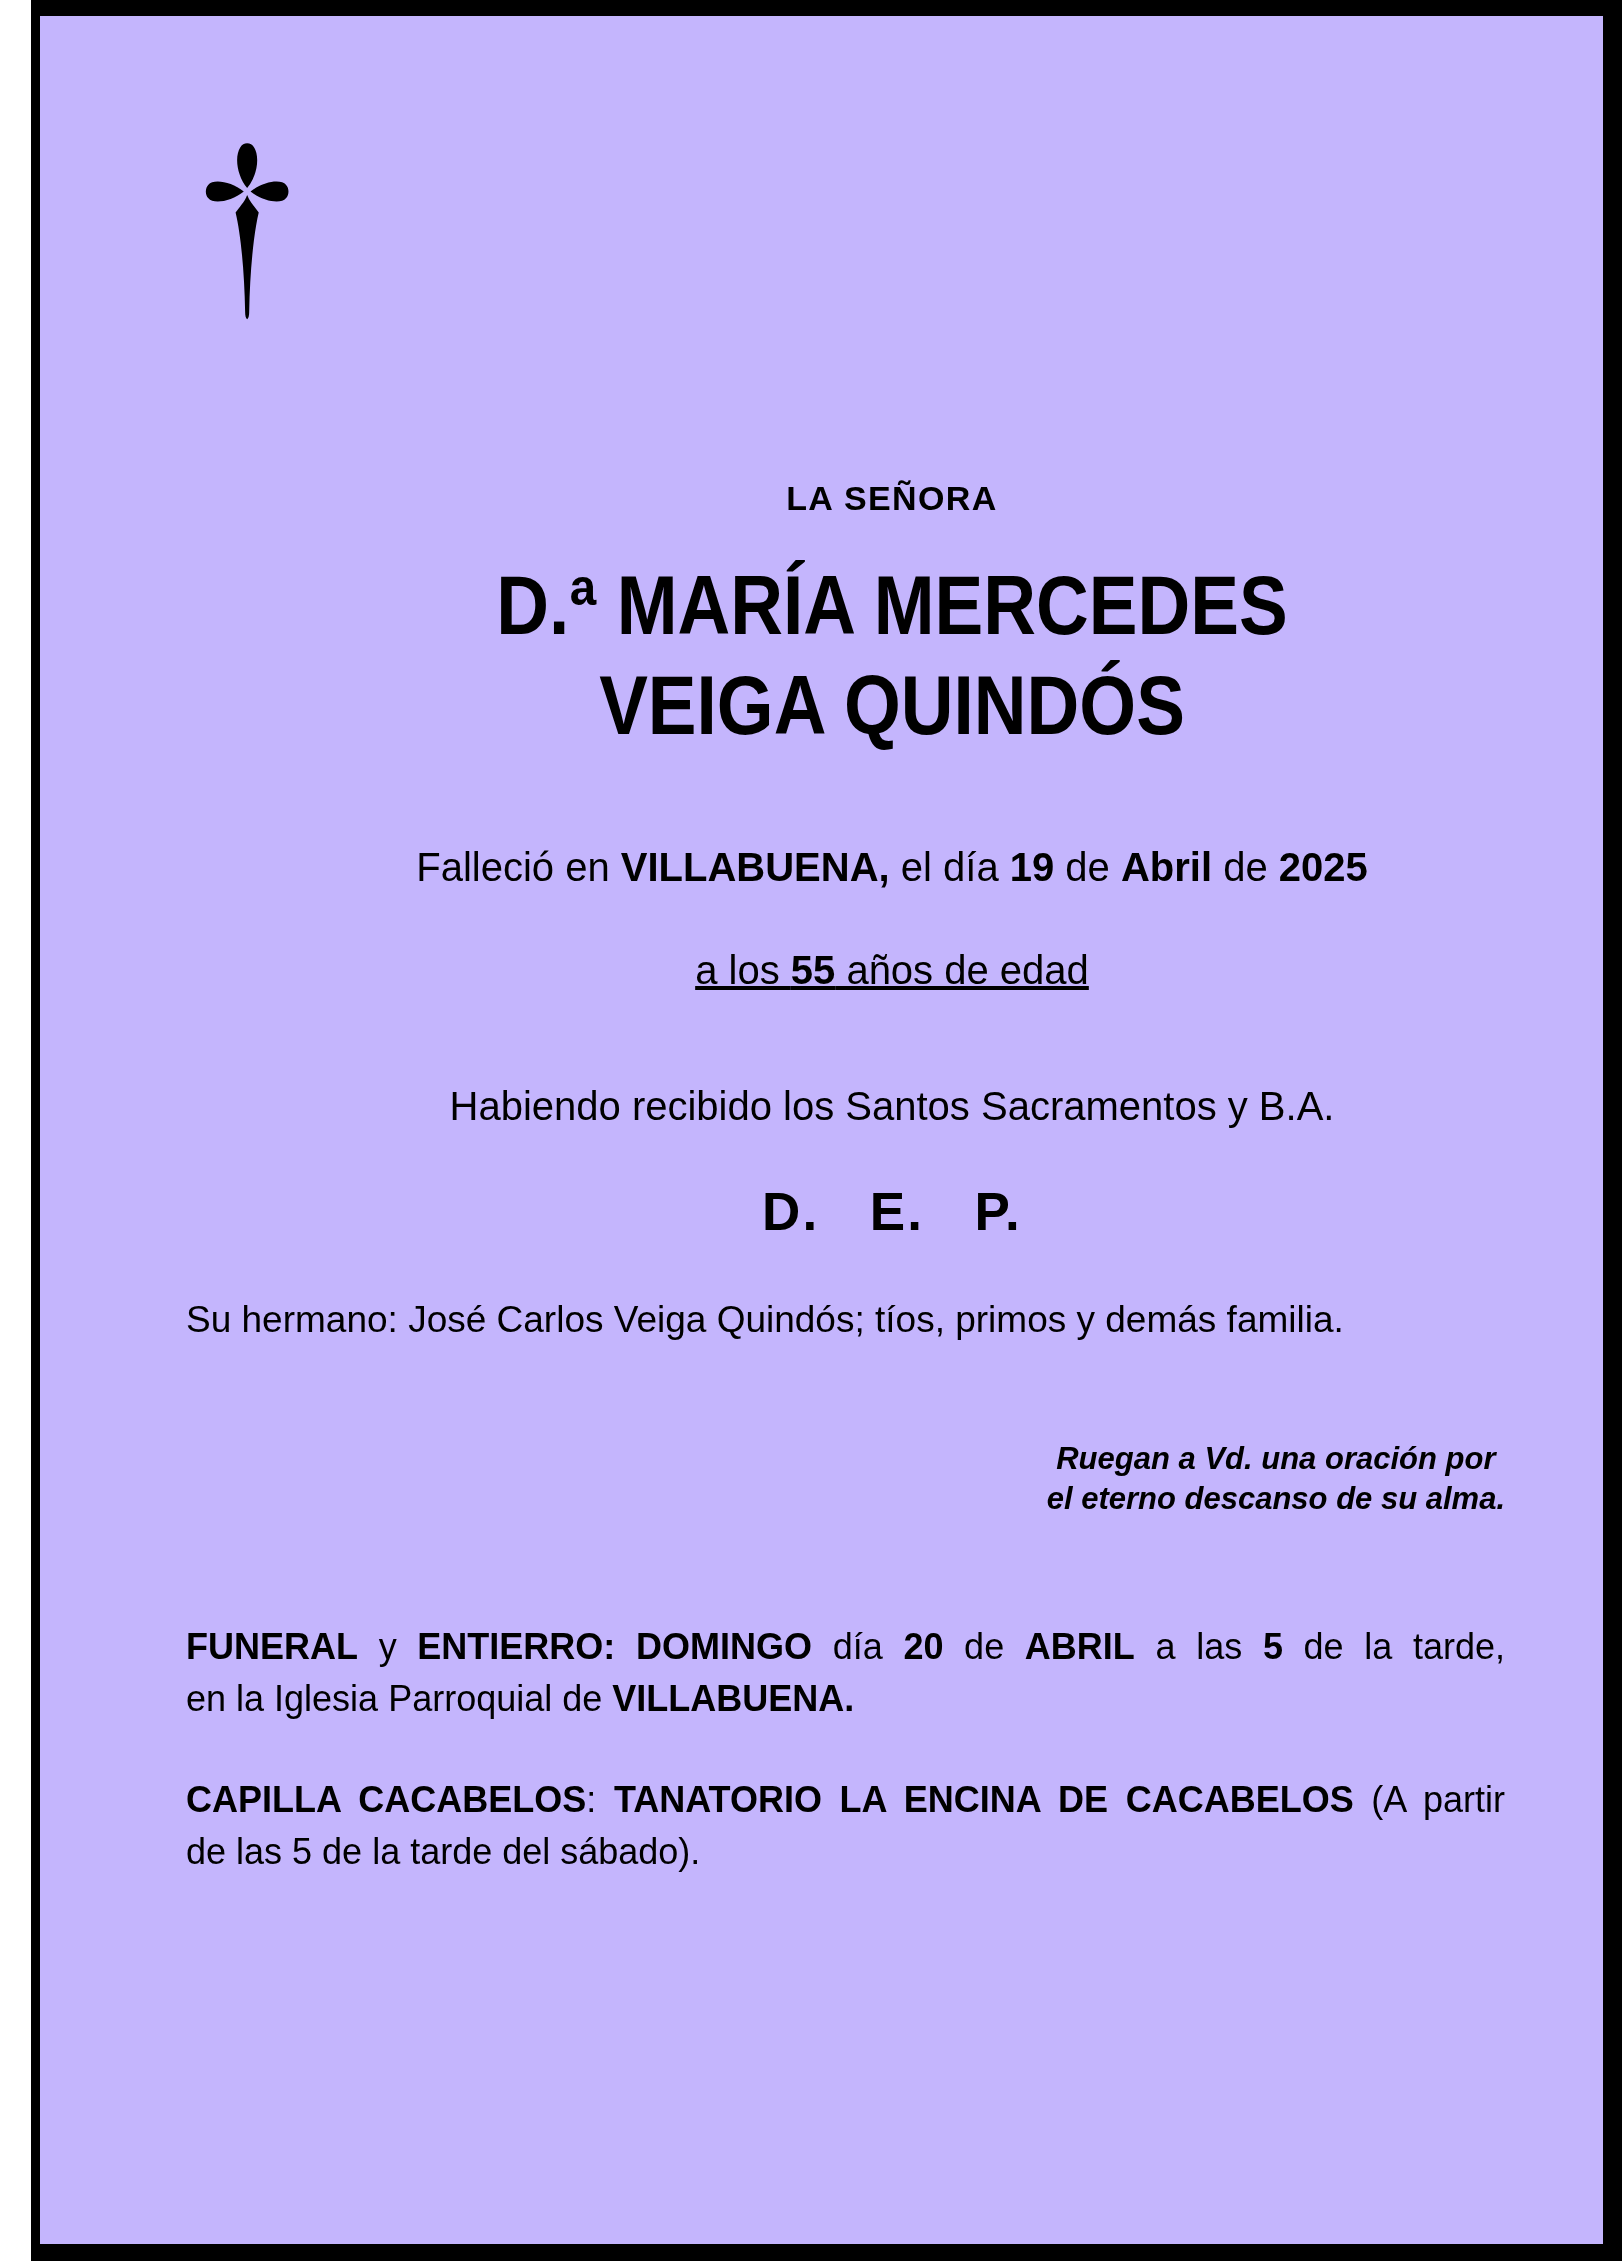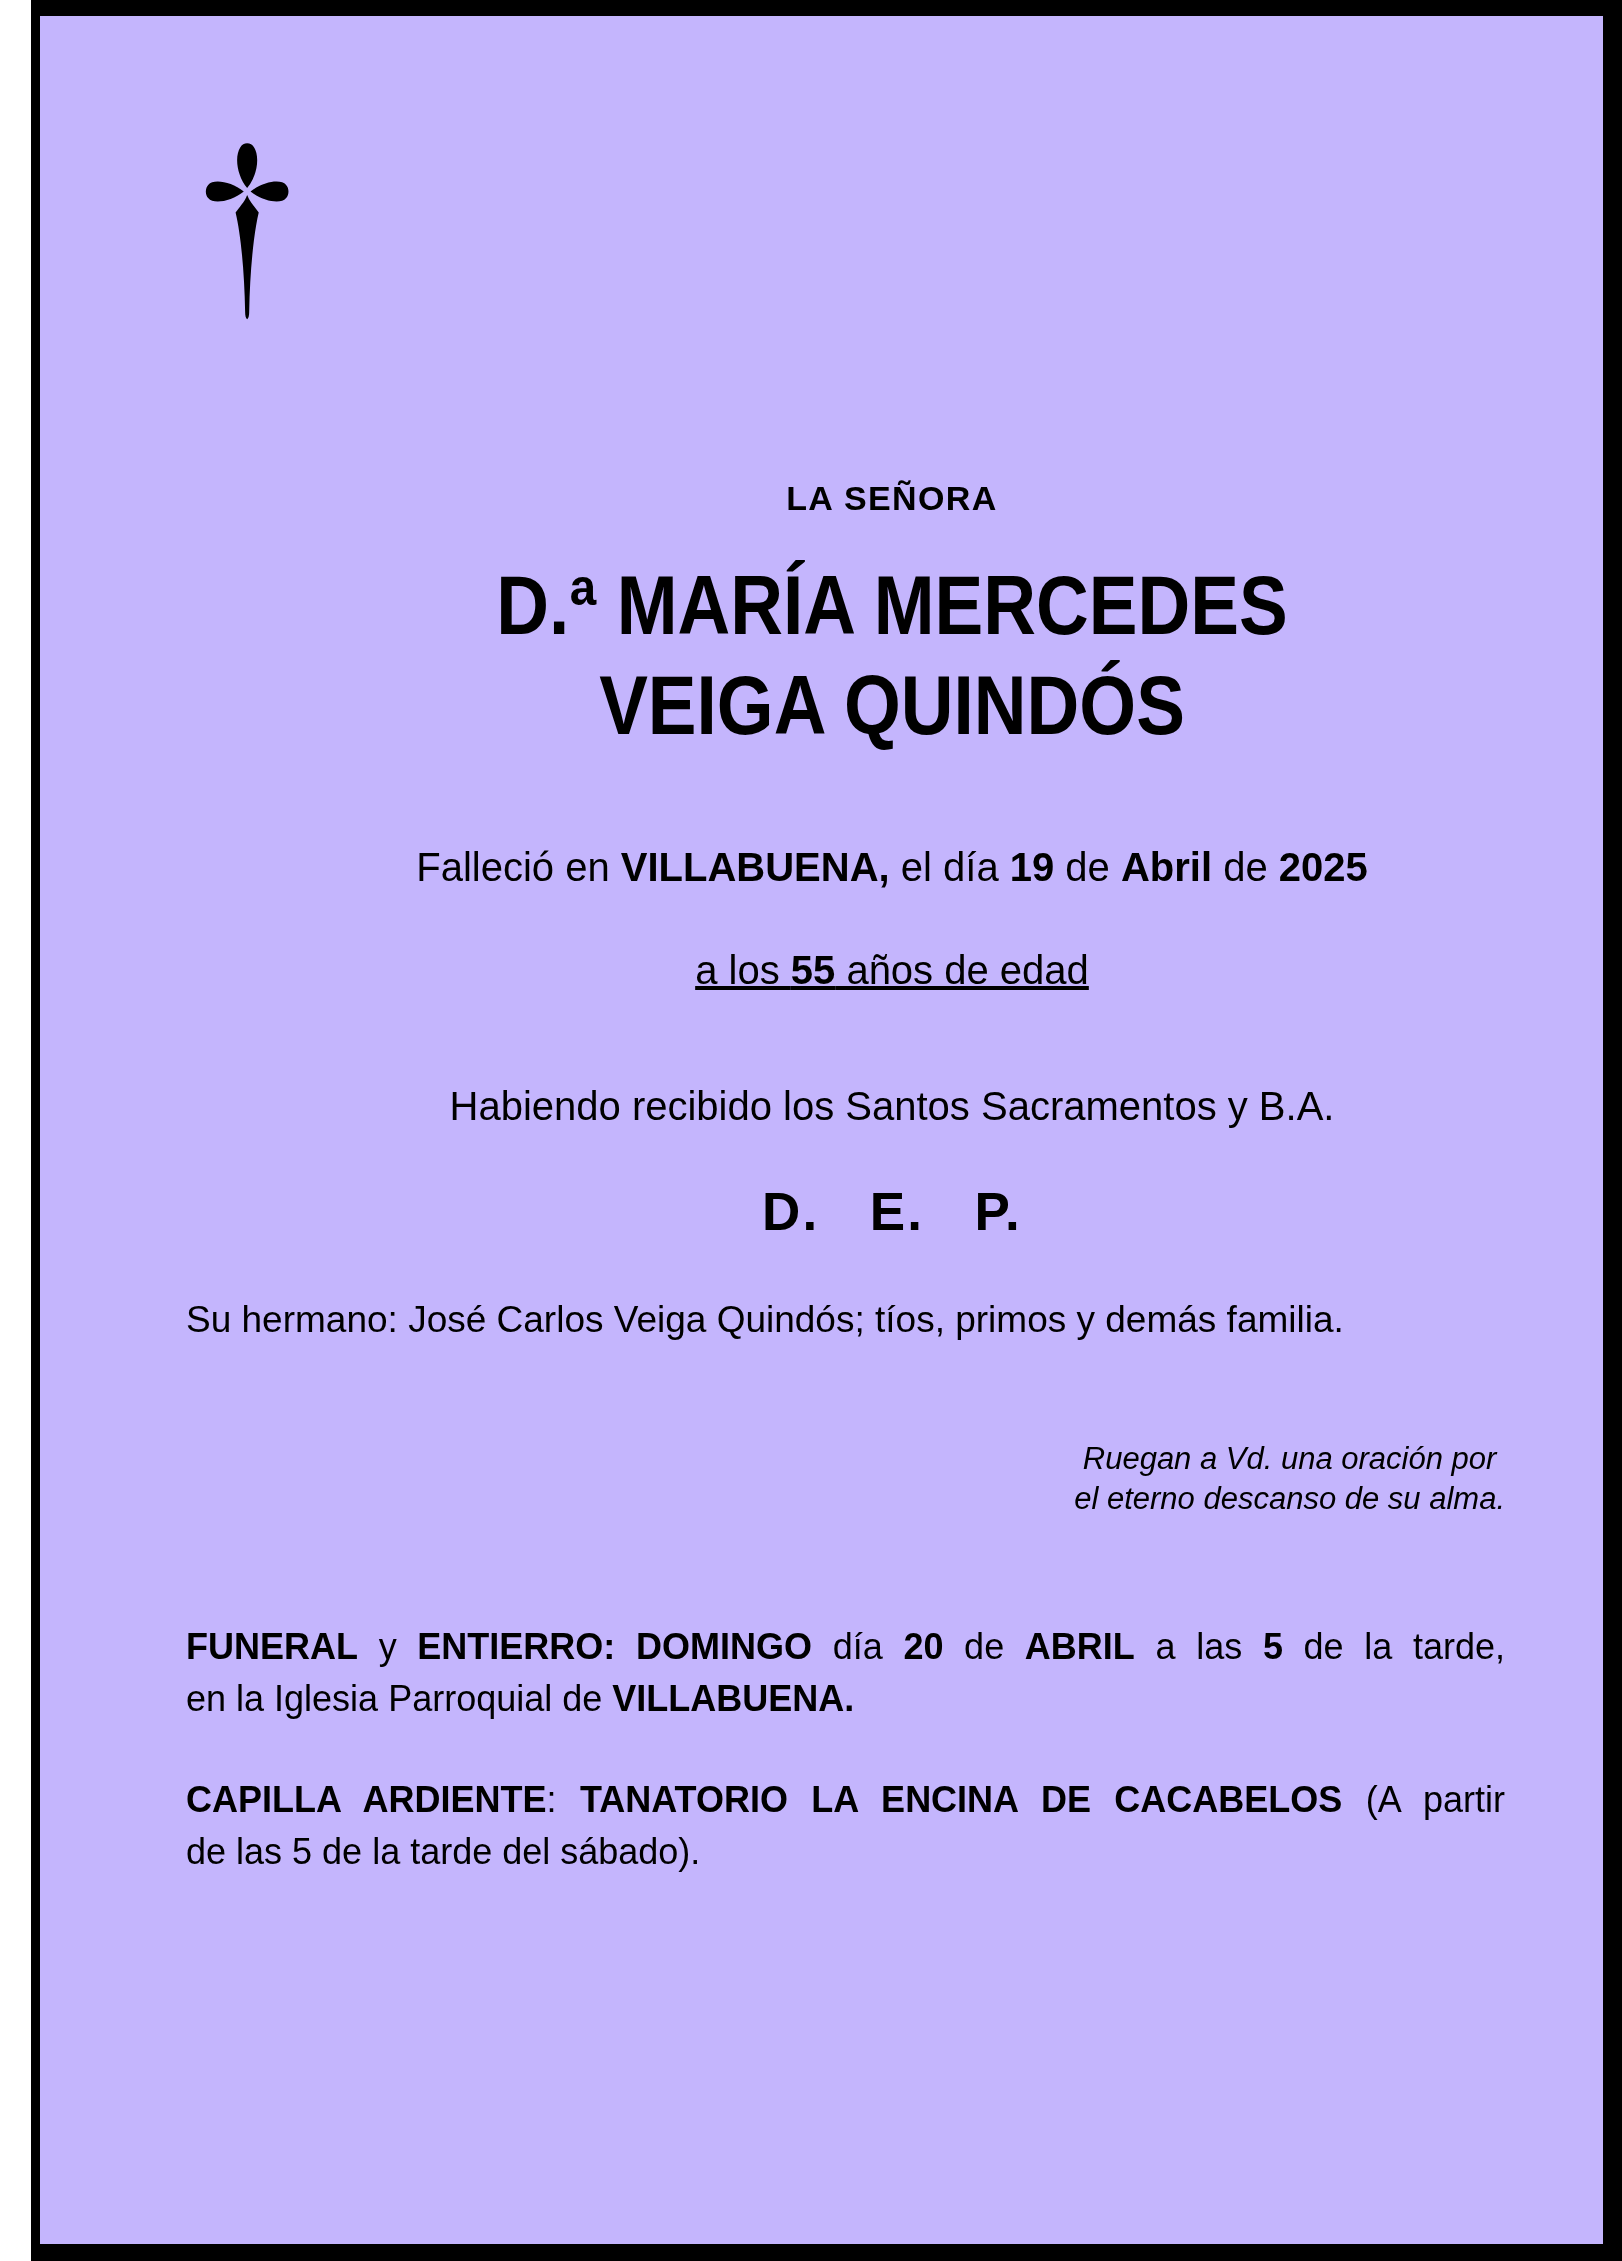--- a/index.html
+++ b/index.html
@@ -67,21 +67,21 @@
     text-align: left;
   }
   .prayer-wrap {
     top: 1423px;
     text-align: right;
   }
   .prayer {
     display: inline-block;
     text-align: center;
     font-size: 31px;
-    font-weight: normal;
+    font-weight: bold;
     font-style: italic;
     line-height: 40px;
   }
   .para {
     font-size: 36px;
     line-height: 52px;
     text-align: left;
   }
   .funeral  { top: 1605px; }
   .chapel   { top: 1758px; }
@@ -128,20 +128,20 @@
         <div>el eterno descanso de su alma.</div>
       </div>
     </div>
 
     <div class="abs col-text para funeral">
       <div class="just"><span class="b">FUNERAL</span><span> y </span><span class="b">ENTIERRO: DOMINGO</span><span> día </span><span class="b">20</span><span> de </span><span class="b">ABRIL</span><span> a las </span><span class="b">5</span><span> de la tarde,</span></div>
       <div><span>en la Iglesia Parroquial de </span><span class="b">VILLABUENA.</span></div>
     </div>
 
     <div class="abs col-text para chapel">
-      <div class="just"><span class="b">CAPILLA ARDIENTE</span><span>: </span><span class="b">TANATORIO LA ENCINA DE CACABELOS</span><span> (A partir</span></div>
+      <div class="just"><span class="b">CAPILLA CACABELOS</span><span>: </span><span class="b">TANATORIO LA ENCINA DE CACABELOS</span><span> (A partir</span></div>
       <div><span>de las 5 de la tarde del sábado).</span></div>
     </div>
 
 
   </div>
 </div>
 
 
 </body></html>

